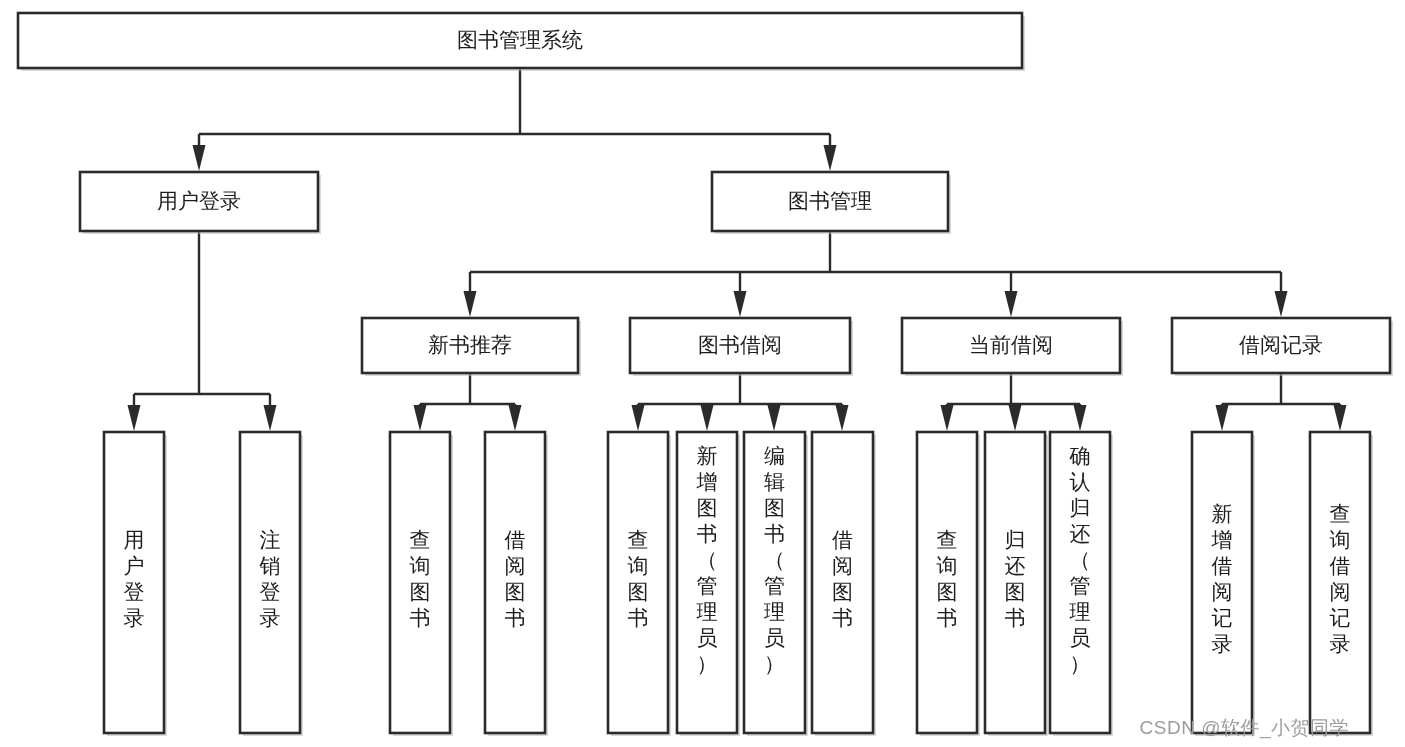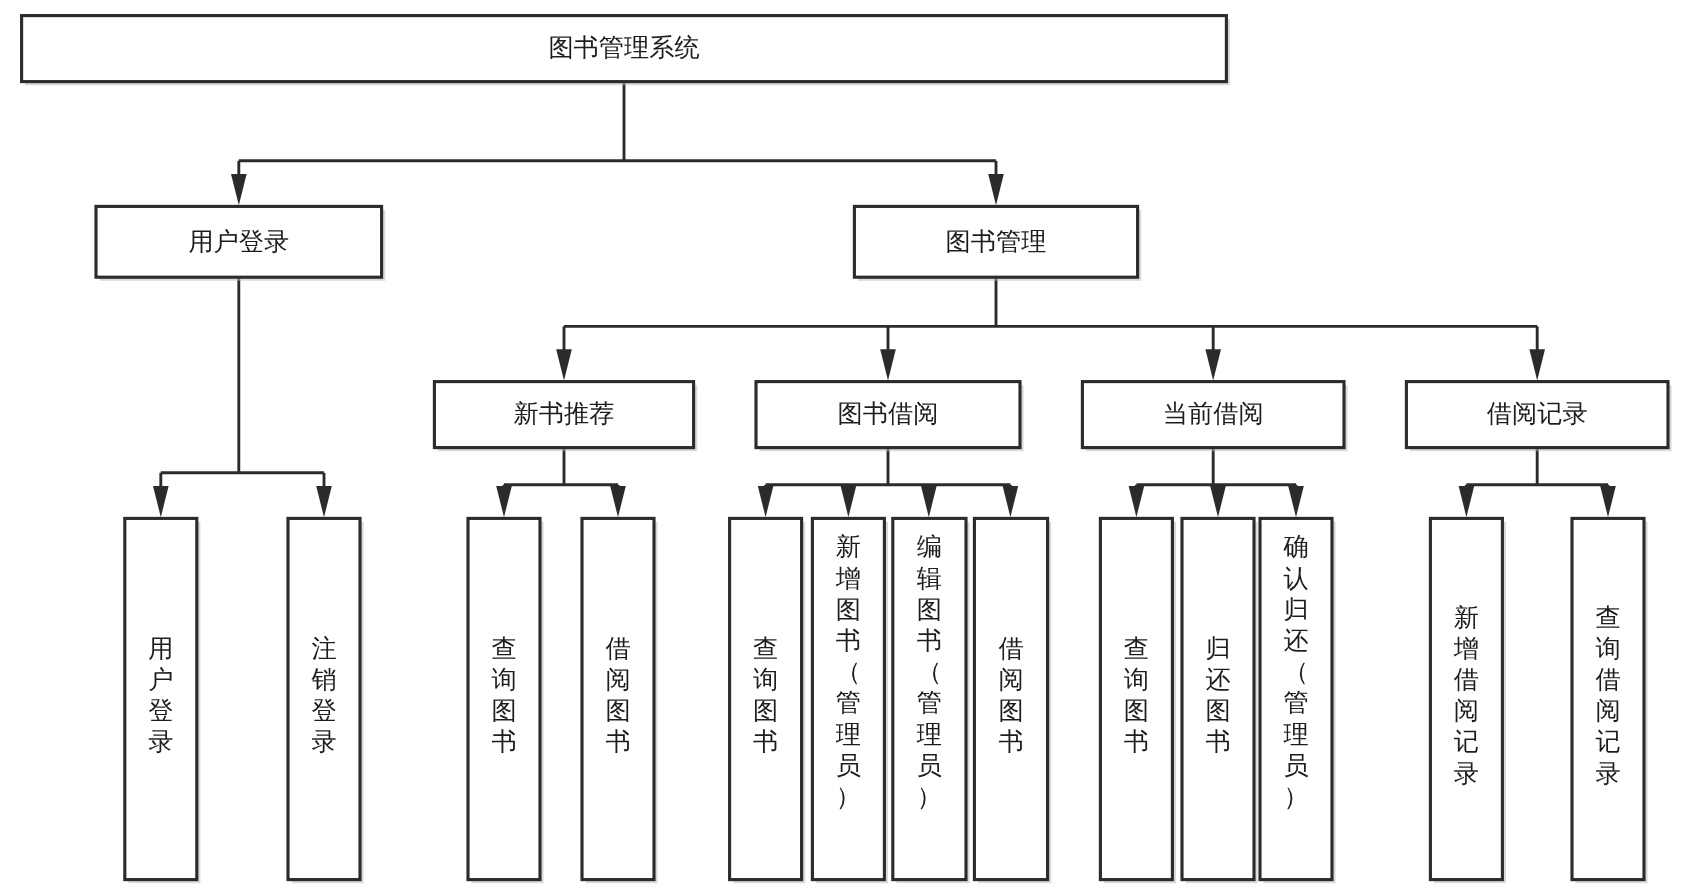--- a/index.html
+++ b/index.html
@@ -245,13 +245,14 @@
           <rect x="1192" y="432" width="60" height="301" class="node-box"></rect>
           <text x="1222" y="521.3" class="node-label-v"><tspan x="1222" dy="0">新</tspan><tspan x="1222" dy="26">增</tspan><tspan x="1222" dy="26">借</tspan><tspan x="1222" dy="26">阅</tspan><tspan x="1222" dy="26">记</tspan><tspan x="1222" dy="26">录</tspan></text>
         </g>
         <g>
           <rect x="1313" y="435" width="60" height="301" class="node-shadow"></rect>
           <rect x="1310" y="432" width="60" height="301" class="node-box"></rect>
           <text x="1340" y="521.3" class="node-label-v"><tspan x="1340" dy="0">查</tspan><tspan x="1340" dy="26">询</tspan><tspan x="1340" dy="26">借</tspan><tspan x="1340" dy="26">阅</tspan><tspan x="1340" dy="26">记</tspan><tspan x="1340" dy="26">录</tspan></text>
         </g>
       </g>
   </svg>
+  <div class="watermark-text">CSDN @软件_小贺同学</div>
 </div>
 
 </body></html>

